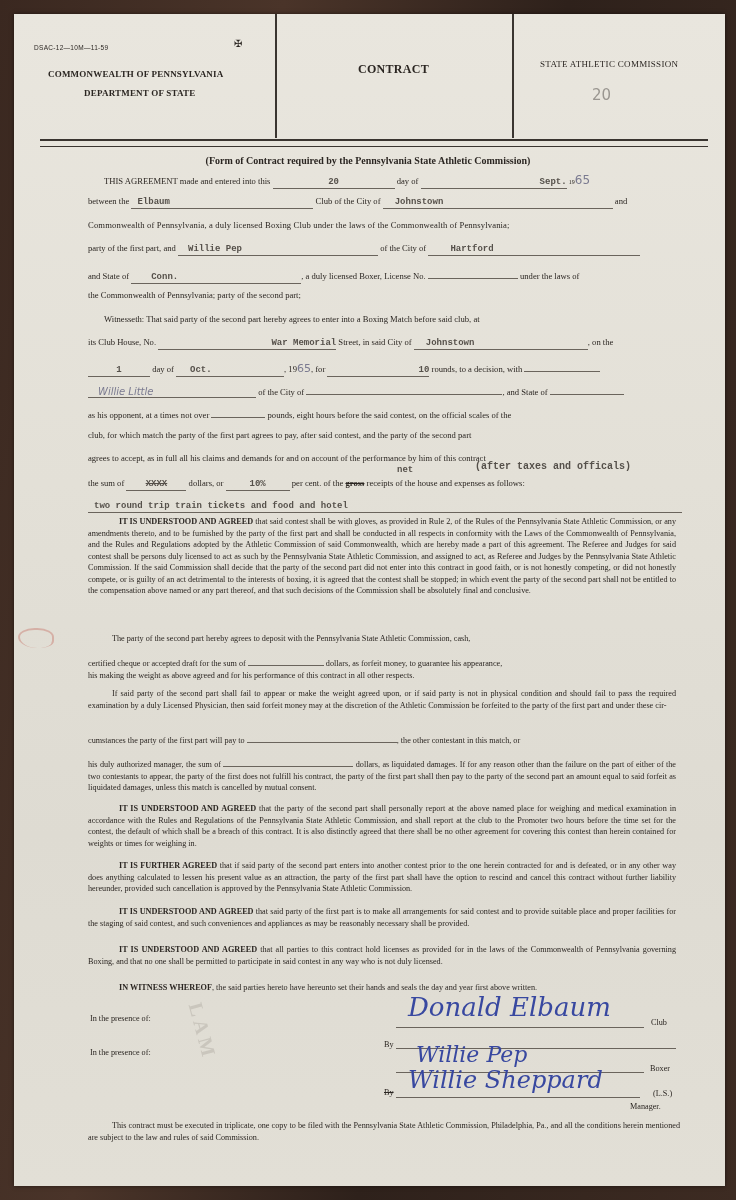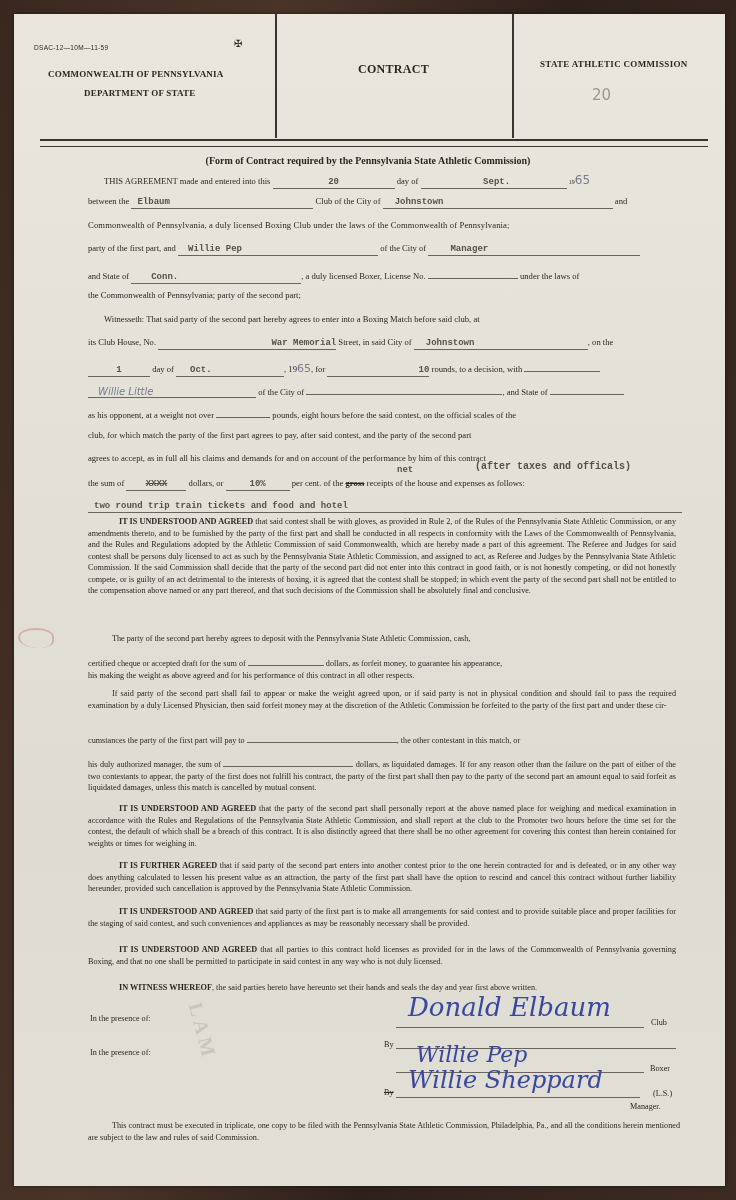--- a/index.html
+++ b/index.html
@@ -17,21 +17,21 @@
   }
   .header {
     position:absolute; left:28px; top:14px; width:680px; height:124px;
   }
   .vline { position:absolute; top:0; width:1.5px; height:124px; background:#3a3530; }
   .code { position:absolute; left:6px; top:30px; font-size:6.5px; font-family:"Liberation Sans",sans-serif; letter-spacing:0.3px; }
   .seal { position:absolute; left:206px; top:24px; font-size:10px; }
   .commonwealth { position:absolute; left:20px; top:55px; font-size:9px; font-weight:bold; letter-spacing:0.2px; }
   .dept { position:absolute; left:56px; top:74px; font-size:9px; font-weight:bold; letter-spacing:0.2px; }
   .contract-title { position:absolute; left:330px; top:48px; font-size:12px; font-weight:bold; letter-spacing:0.3px; }
-  .sac { position:absolute; left:512px; top:45px; font-size:9px; font-weight:bold; letter-spacing:0.3px; }
+  .sac { position:absolute; left:512px; top:45px; font-size:9px; font-weight:normal; letter-spacing:0.3px; }
   .pencil-20 { position:absolute; left:564px; top:72px; font-size:15px; color:#9a9690; font-family:"DejaVu Sans",sans-serif; }
   .double-rule { position:absolute; left:40px; top:139px; width:668px; height:5px; border-top:2px solid #3a3530; border-bottom:1.5px solid #3a3530; }
   .form-note { position:absolute; left:0; width:736px; top:155px; text-align:center; font-size:10px; font-weight:bold; }
 
   .line { position:absolute; left:88px; width:588px; font-size:8.6px; white-space:nowrap; }
   .blank { display:inline-block; border-bottom:1px solid #6a645c; height:11px; vertical-align:baseline; position:relative; text-align:center; }
   .typed { font-family:"Liberation Mono","DejaVu Sans Mono",monospace; color:#55504a; font-weight:bold; font-size:9px; }
   .hand { font-family:"DejaVu Sans",sans-serif; color:#7a7a90; font-size:10px; font-style:italic; }
   .para { position:absolute; left:88px; width:588px; font-size:8.2px; line-height:11.5px; text-align:justify; }
   .para .lead { font-weight:bold;margin-left:7px; }
@@ -58,36 +58,36 @@
   <div class="sac">STATE ATHLETIC COMMISSION</div>
   <div class="pencil-20">20</div>
 </div>
 <div class="double-rule"></div>
 <div class="form-note">(Form of Contract required by the Pennsylvania State Athletic Commission)</div>
 
 <div class="line" style="top:173px; padding-left:16px">
   <span>THIS AGREEMENT made and entered into this</span>
   <span class="blank typed" style="width:122px">20</span>
   <span>day of</span>
-  <span class="blank typed" style="width:140px;text-align:center;padding-left:6px">Sept.</span>
+  <span class="blank typed" style="width:140px;text-align:right;padding-left:6px">Sept.</span>
   <span style="font-size:6px">19</span><span class="hand" style="font-size:12px;font-style:normal">65</span>
 </div>
 <div class="line" style="top:196px">
   <span>between the</span>
   <span class="blank typed" style="width:176px;text-align:left;padding-left:6px">Elbaum</span>
   <span>Club of the City of</span>
   <span class="blank typed" style="width:218px;text-align:left;padding-left:12px">Johnstown</span>
   <span>and</span>
 </div>
 <div class="line" style="top:220px;letter-spacing:0.15px">Commonwealth of Pennsylvania, a duly licensed Boxing Club under the laws of the Commonwealth of Pennsylvania;</div>
 <div class="line" style="top:243px">
   <span>party of the first part, and</span>
   <span class="blank typed" style="width:190px;text-align:left;padding-left:10px">Willie Pep</span>
   <span>of the City of</span>
-  <span class="blank typed" style="width:190px;text-align:left;padding-left:22px">Manager</span>
+  <span class="blank typed" style="width:190px;text-align:left;padding-left:22px">Hartford</span>
 </div>
 <div class="line" style="top:267px">
   <span>and State of</span>
   <span class="blank typed" style="width:150px;text-align:left;padding-left:20px">Conn.</span><span>, a duly licensed Boxer, License No.</span>
   <span class="blank" style="width:90px"></span>
   <span>under the laws of</span>
 </div>
 <div class="line" style="top:290px">the Commonwealth of Pennsylvania; party of the second part;</div>
 <div class="line" style="top:314px;padding-left:16px">Witnesseth: That said party of the second part hereby agrees to enter into a Boxing Match before said club, at</div>
 <div class="line" style="top:337px">
@@ -104,21 +104,21 @@
   <span>rounds, to a decision, with</span>
   <span class="blank" style="width:76px"></span>
 </div>
 <div class="line" style="top:383px">
   <span class="blank hand" style="width:158px;text-align:left;padding-left:10px">Willie Little</span>
   <span>of the City of</span>
   <span class="blank" style="width:196px"></span><span>, and State of</span>
   <span class="blank" style="width:74px"></span>
 </div>
 <div class="line" style="top:406px">
-  <span>as his opponent, at a weight not over</span>
+  <span>as his opponent, at a times not over</span>
   <span class="blank" style="width:54px"></span>
   <span>pounds, eight hours before the said contest, on the official scales of the</span>
 </div>
 <div class="line" style="top:430px">club, for which match the party of the first part agrees to pay, after said contest, and the party of the second part</div>
 <div class="line" style="top:453px">agrees to accept, as in full all his claims and demands for and on account of the performance by him of this contract</div>
 <div class="typed" style="position:absolute;left:397px;top:465px;font-size:9px">net</div>
 <div class="typed" style="position:absolute;left:475px;top:461px;font-size:10px">(after taxes and officals)</div>
 <div class="line" style="top:478px">
   <span>the sum of</span>
   <span class="blank typed" style="width:60px;text-decoration:line-through">XXXX</span>

